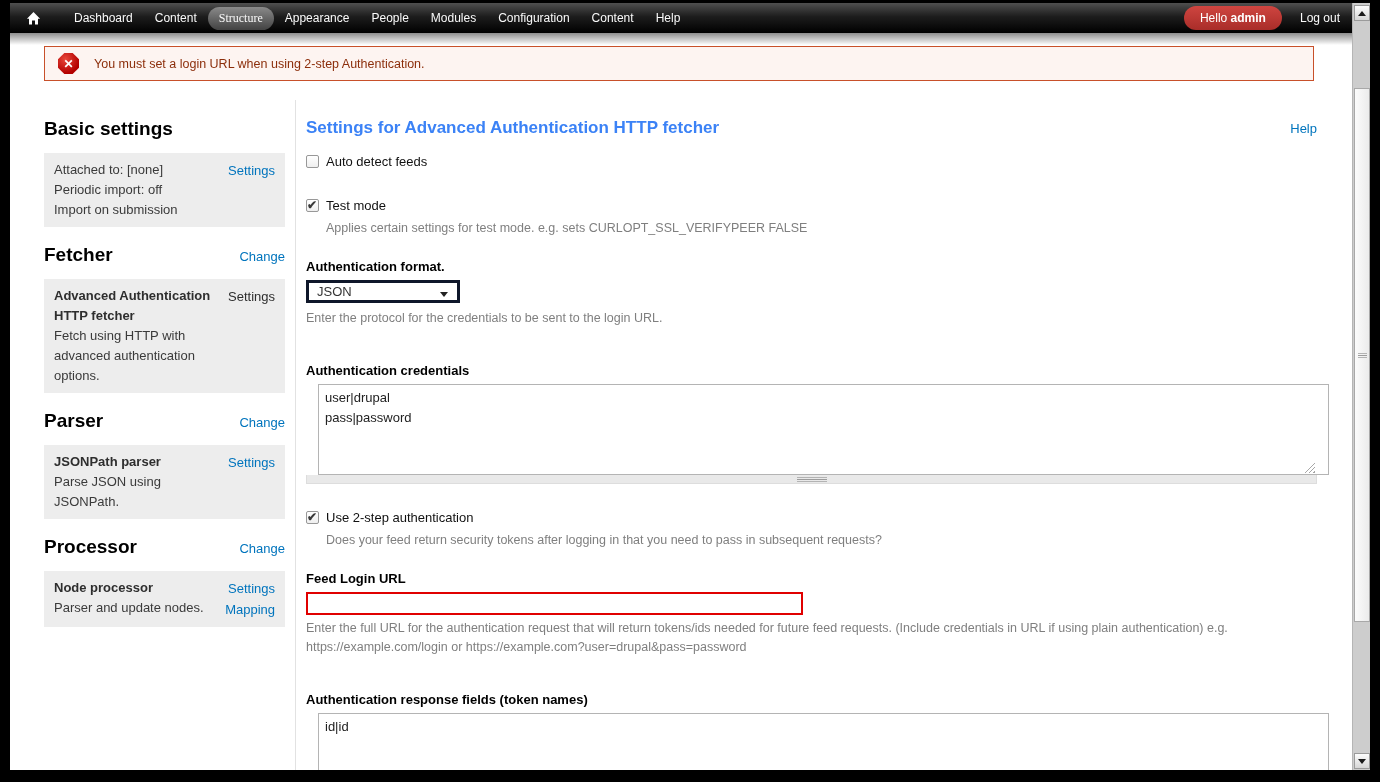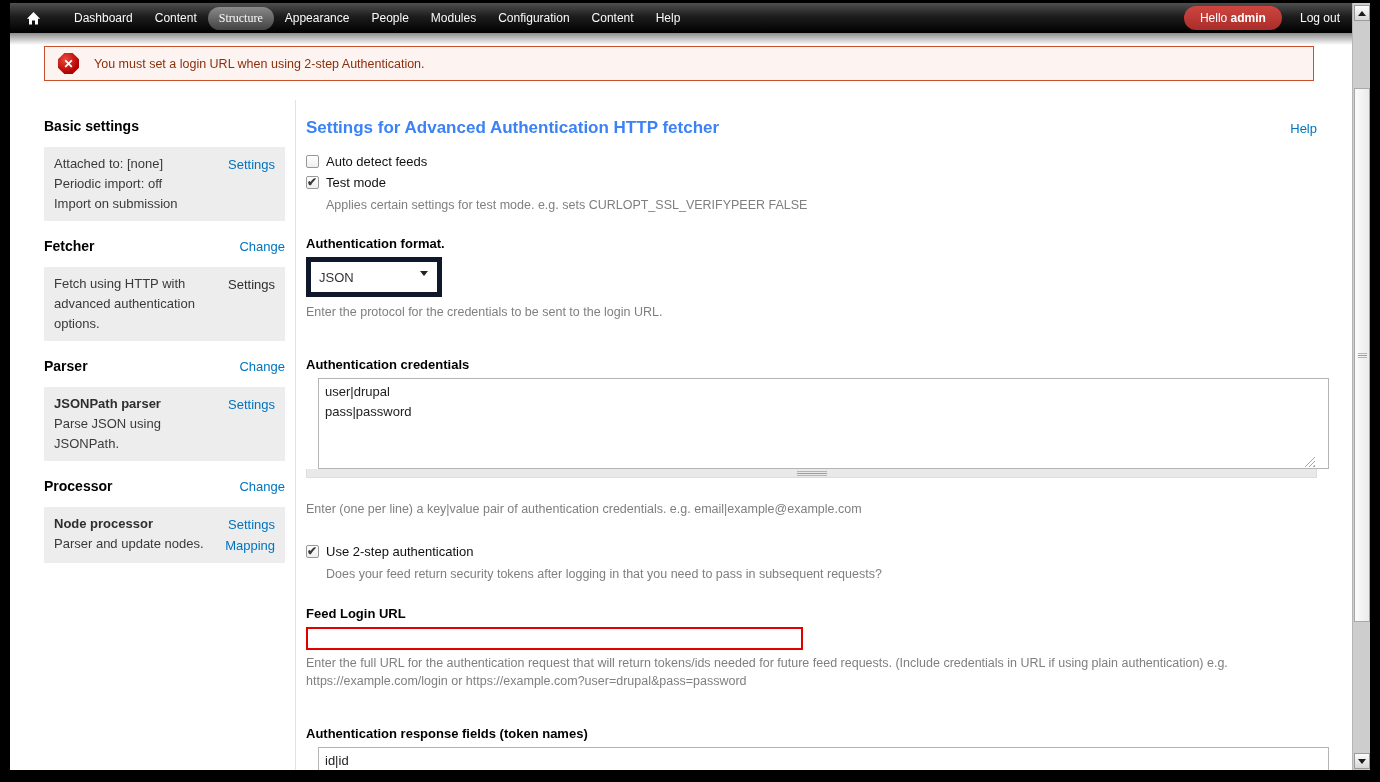--- a/index.html
+++ b/index.html
@@ -32,51 +32,51 @@
     display:flex; align-items:center; justify-content:center; }
   .err-ico .x { color:#fff; font-weight:bold; font-size:12px; line-height:1; }
 
   .columns { display:flex; align-items:stretch; margin-top:19px; }
   .col-divider { width:1px; background:#e2e2e2; margin-left:10px; }
 
   
   .sidebar { width:241px; margin-left:34px; flex:none; }
   .sb-heading { display:flex; justify-content:space-between; align-items:baseline; margin-top:17px; }
   .sb-heading:first-child { margin-top:18px; }
-  .sb-heading h2 { font-size:14px; font-weight:bold; color:#000; }
+  .sb-heading h2 { font-size:19px; font-weight:bold; color:#000; }
   a.blue-link { color:#0074bd; text-decoration:none; font-size:13px; cursor:pointer; }
   .sb-box { background:#ededed; margin-top:13px; margin-bottom:3px; padding:7px 10px; display:flex; font-size:13px; line-height:20px; color:#3a3a3a; }
   .sb-box .box-left { flex:1; padding-right:6px; }
   .sb-box .box-right { text-align:right; min-width:58px; }
   .sb-box .plugin-name { font-weight:bold; color:#2e2e2e; }
   .plain-link { color:#2e2e2e; font-size:13px; text-decoration:none; cursor:pointer; }
   .box-right a { display:block; line-height:21px; }
 
   
   .main { width:1011px; margin-left:10px; flex:none; }
   .title-row { display:flex; justify-content:space-between; align-items:baseline; margin-top:18px; }
   .title-row h1 { font-size:17px; font-weight:bold; color:#3b82f6; }
 
   .cb-item { margin-top:16px; display:flex; align-items:center; }
-  .cb-item-2 { margin-top:6px; }
+  .cb-item-2 { margin-top:29px; }
   input[type="checkbox"] { appearance:none; -webkit-appearance:none; width:13px; height:13px;
     border:1px solid #989898; border-radius:2px; background:linear-gradient(#fff,#efefef);
     margin-right:7px; position:relative; cursor:pointer; flex:none; }
   input[type="checkbox"]:checked::after { content:"✔"; position:absolute; left:0px; top:-2px;
     font-size:12px; font-weight:bold; color:#3a3a3a; }
   .cb-label { font-size:13px; color:#111; cursor:pointer; }
   .description { color:#7f7f7f; font-size:12.5px; line-height:1.45; margin-top:6px; }
   .description.indent { margin-left:20px; }
   .prewrap { white-space:pre-line; }
 
   .field-label { font-weight:bold; font-size:13px; color:#000; }
   .mt22 { margin-top:22px; } .mt26 { margin-top:26px; } .mt36 { margin-top:36px; }
 
-  .select { width:136px; height:23px; border:5px solid #0f172a; background:#fff; margin-top:6px;
-    display:flex; align-items:center; padding:15px 8px; cursor:pointer; position:relative; }
+  .select { width:154px; height:23px; border:3px solid #0f172a; background:#fff; margin-top:6px;
+    display:flex; align-items:center; padding:8px 8px; cursor:pointer; position:relative; }
   .select span:first-child { font-size:13px; color:#333; }
   .sel-arrow { position:absolute; right:9px; top:9px; width:0; height:0;
     border-left:4px solid transparent; border-right:4px solid transparent; border-top:5px solid #222; }
 
   .ta-wrap { position:relative; margin-top:6px;padding-left:12px; }
   textarea { width:1011px; border:1px solid #b4b4b4; font-family:"Liberation Sans",sans-serif;
     font-size:13px; color:#222; padding:3px 6px; resize:none; display:block; line-height:20px; }
   .ta-credentials { height:91px; }
   .ta-response { height:80px; }
   .resize-corner { position:absolute; right:2px; bottom:2px; width:11px; height:11px;
@@ -155,20 +155,21 @@
             <a class="blue-link">Settings</a>
           </div>
         </div>
 
         <div class="sb-heading">
           <h2>Fetcher</h2>
           <a class="blue-link">Change</a>
         </div>
         <div class="sb-box">
           <div class="box-left">
+            <div class="plugin-name">Advanced Authentication HTTP fetcher</div>
             <div>Fetch using HTTP with advanced authentication options.</div>
           </div>
           <div class="box-right">
             <a class="plain-link">Settings</a>
           </div>
         </div>
 
         <div class="sb-heading">
           <h2>Parser</h2>
           <a class="blue-link">Change</a>
@@ -229,21 +230,20 @@
 
         <div class="field-label mt36">Authentication credentials</div>
         <div class="ta-wrap">
           <textarea class="ta-credentials" style="">user|drupal
 pass|password</textarea>
           <span class="resize-corner"></span>
         </div>
         <div class="grippie">
             <span class="g-lines"></span>
           </div>
-        <div class="description mt22">Enter (one per line) a key|value pair of authentication credentials. e.g. email|example@example.com</div>
 
         <div class="cb-item mt26">
           <input type="checkbox" checked="" style="">
           <label class="cb-label">Use 2-step authentication</label>
         </div>
         <div class="description indent">Does your feed return security tokens after logging in that you need to pass in subsequent requests?</div>
 
         <div class="field-label mt22">Feed Login URL</div>
         <input type="text" class="login-input" value="" style="">
         <div class="description prewrap" style="margin-top:4px;">Enter the full URL for the authentication request that will return tokens/ids needed for future feed requests. (Include credentials in URL if using plain authentication) e.g.

